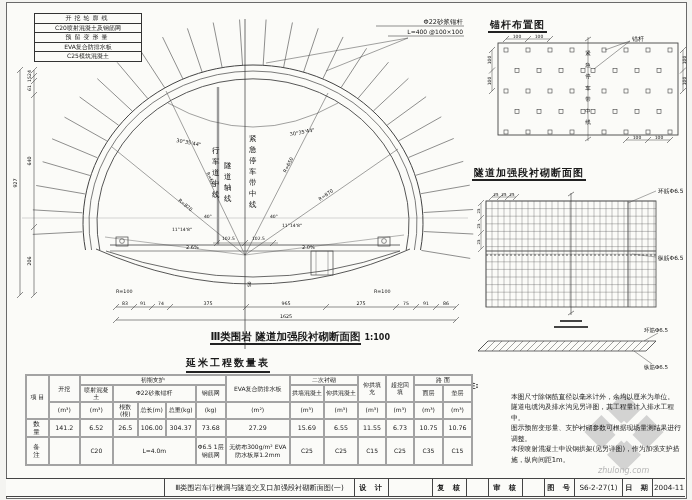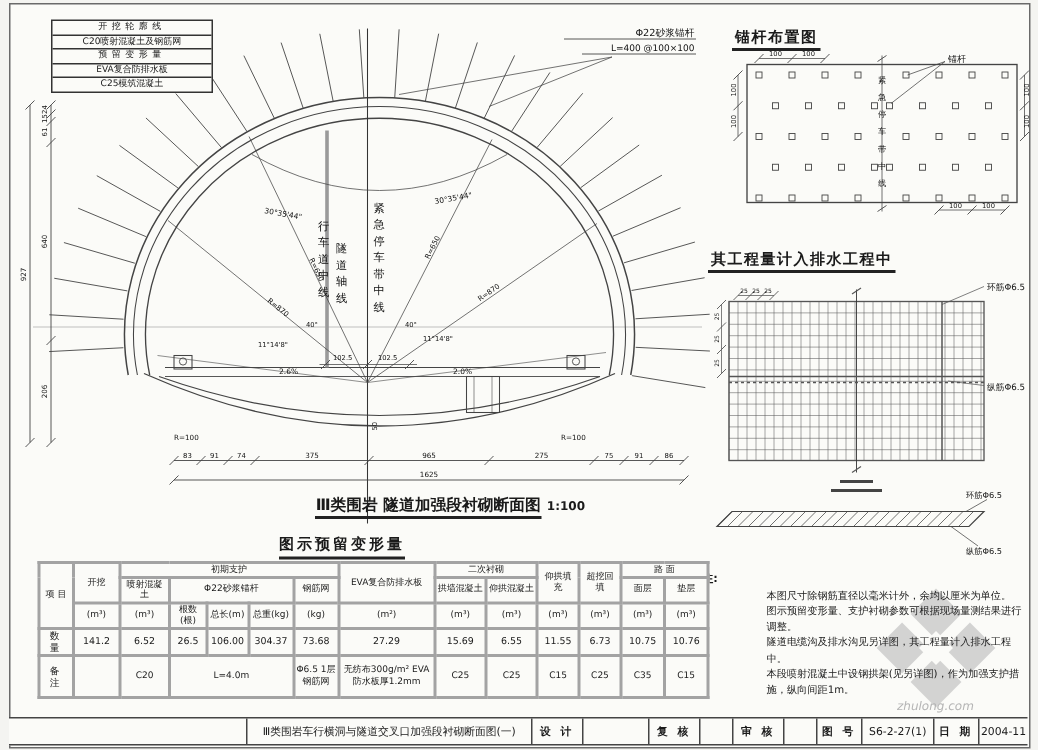--- a/index.html
+++ b/index.html
@@ -37,21 +37,21 @@
   
   #qty-title{left:186px;top:356px;font-size:10px;font-weight:bold;letter-spacing:2px;border-bottom:2px solid #222;padding-bottom:1px;z-index:5;}
   #qty-table{left:25px;top:374px;width:448px;border-collapse:collapse;table-layout:fixed;background:#fbfbf8;z-index:5;}
   #qty-table th,#qty-table td{border:2px solid #a3a3a3;font-weight:normal;font-size:6px;text-align:center;padding:0 1px;line-height:1.25;overflow:hidden;}
   #qty-table .num{font-size:6.3px;}
   #qty-table .rl{font-size:6.5px;letter-spacing:2px;}
   
   #titlebar{left:6px;top:478px;width:679px;height:19px;border-top:1px solid #444;border-bottom:1px solid #444;display:flex;background:#fbfbf8;z-index:6;box-sizing:border-box;}
   #titlebar .c{border-left:1px solid #444;height:100%;display:flex;align-items:center;justify-content:center;font-size:7.2px;white-space:nowrap;overflow:hidden;box-sizing:border-box;}
   #titlebar .c:first-child{border-left:none;}
-  #titlebar .lab{font-weight:bold;letter-spacing:2px;}
+  #titlebar .lab{font-weight:bold;letter-spacing:2px;font-family:Liberation Mono, monospace;}
   svg{position:absolute;overflow:visible;}
   svg text{fill:#111;}
 </style>
 </head>
 <body>
 
 <div id="sheet-frame" class="abs"></div>
 
 <div id="legend" class="abs">
   <div class="legend-row lsp">开挖轮廓线</div>
@@ -299,21 +299,21 @@
   <text x="53" y="4.5" font-size="4.5" text-anchor="middle">100</text>
   <text x="4.5" y="27" font-size="4.5" text-anchor="middle" transform="rotate(-90 4.5 27)">100</text>
   <text x="4.5" y="48" font-size="4.5" text-anchor="middle" transform="rotate(-90 4.5 48)">100</text>
   <text x="200" y="27" font-size="4.5" text-anchor="middle" transform="rotate(-90 200 27)">100</text>
   <text x="200" y="48" font-size="4.5" text-anchor="middle" transform="rotate(-90 200 48)">100</text>
   <text x="151" y="105.5" font-size="4.5" text-anchor="middle">100</text>
   <text x="173" y="105.5" font-size="4.5" text-anchor="middle">100</text>
 </svg>
 
 <div class="abs diag-title" style="left:472px;top:166px;width:216px">
-  <span>其工程量计入排水工程中</span>
+  <span>隧道加强段衬砌断面图</span>
 </div>
 <svg class="abs" style="left:476px;top:181px" width="214" height="136" viewBox="0 0 214 136">
   <g stroke="#555" fill="none">
     <g id="mesh-grid">
         <line x1="10" y1="20" x2="10" y2="126" stroke-width="0.35"></line>
         <line x1="16" y1="20" x2="16" y2="126" stroke-width="0.35"></line>
         <line x1="22" y1="20" x2="22" y2="126" stroke-width="0.35"></line>
         <line x1="28" y1="20" x2="28" y2="126" stroke-width="0.35"></line>
         <line x1="34" y1="20" x2="34" y2="126" stroke-width="0.35"></line>
         <line x1="40" y1="20" x2="40" y2="126" stroke-width="0.35"></line>
@@ -436,34 +436,34 @@
 </div>
 <div id="wm-text" class="abs">zhulong.com</div>
 
 <div id="notes" class="abs">
   <div class="nh">注:</div>
   <div class="nrow">
       <span class="nno">1</span>
       <span>本图尺寸除钢筋直径以毫米计外，余均以厘米为单位。</span>
     </div>
   <div class="nrow">
+      <span class="nno">2</span>
+      <span>隧道电缆沟及排水沟见另详图，其工程量计入排水工程中。</span>
+    </div>
+  <div class="nrow">
       <span class="nno">3</span>
       <span>图示预留变形量、支护衬砌参数可根据现场量测结果进行调整。</span>
-    </div>
-  <div class="nrow">
-      <span class="nno">2</span>
-      <span>隧道电缆沟及排水沟见另详图，其工程量计入排水工程中。</span>
     </div>
   <div class="nrow">
       <span class="nno">4</span>
       <span>本段喷射混凝土中设钢拱架(见另详图)，作为加强支护措施，纵向间距1m。</span>
     </div>
 </div>
 
-<div id="qty-title" class="abs">图示预留变形量</div>
+<div id="qty-title" class="abs">延米工程数量表</div>
 <table id="qty-table" class="abs">
   <colgroup>
     <col style="width:22px">
       <col style="width:30px">
       <col style="width:32px">
       <col style="width:24px">
     <col style="width:27px">
       <col style="width:29px">
       <col style="width:29px">
       <col style="width:62px">

